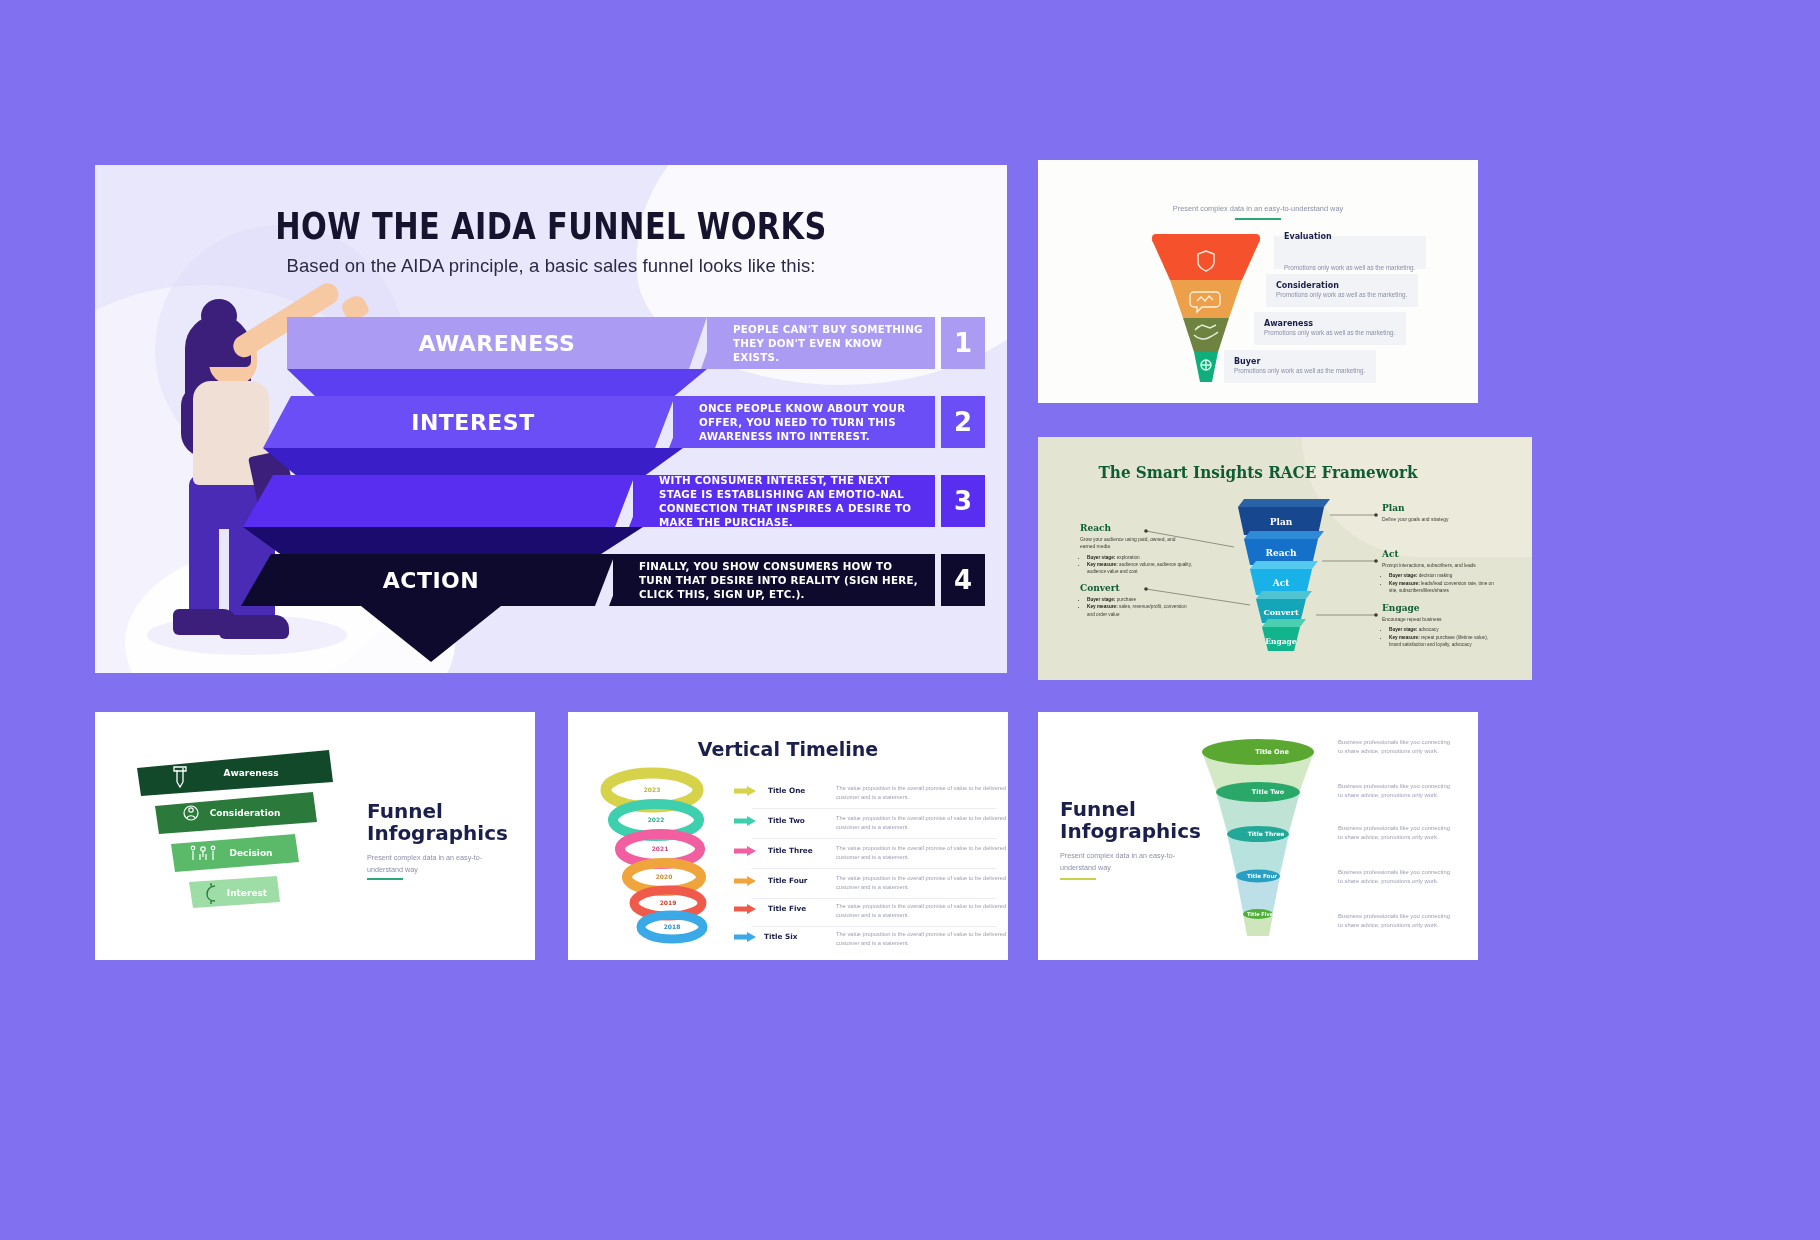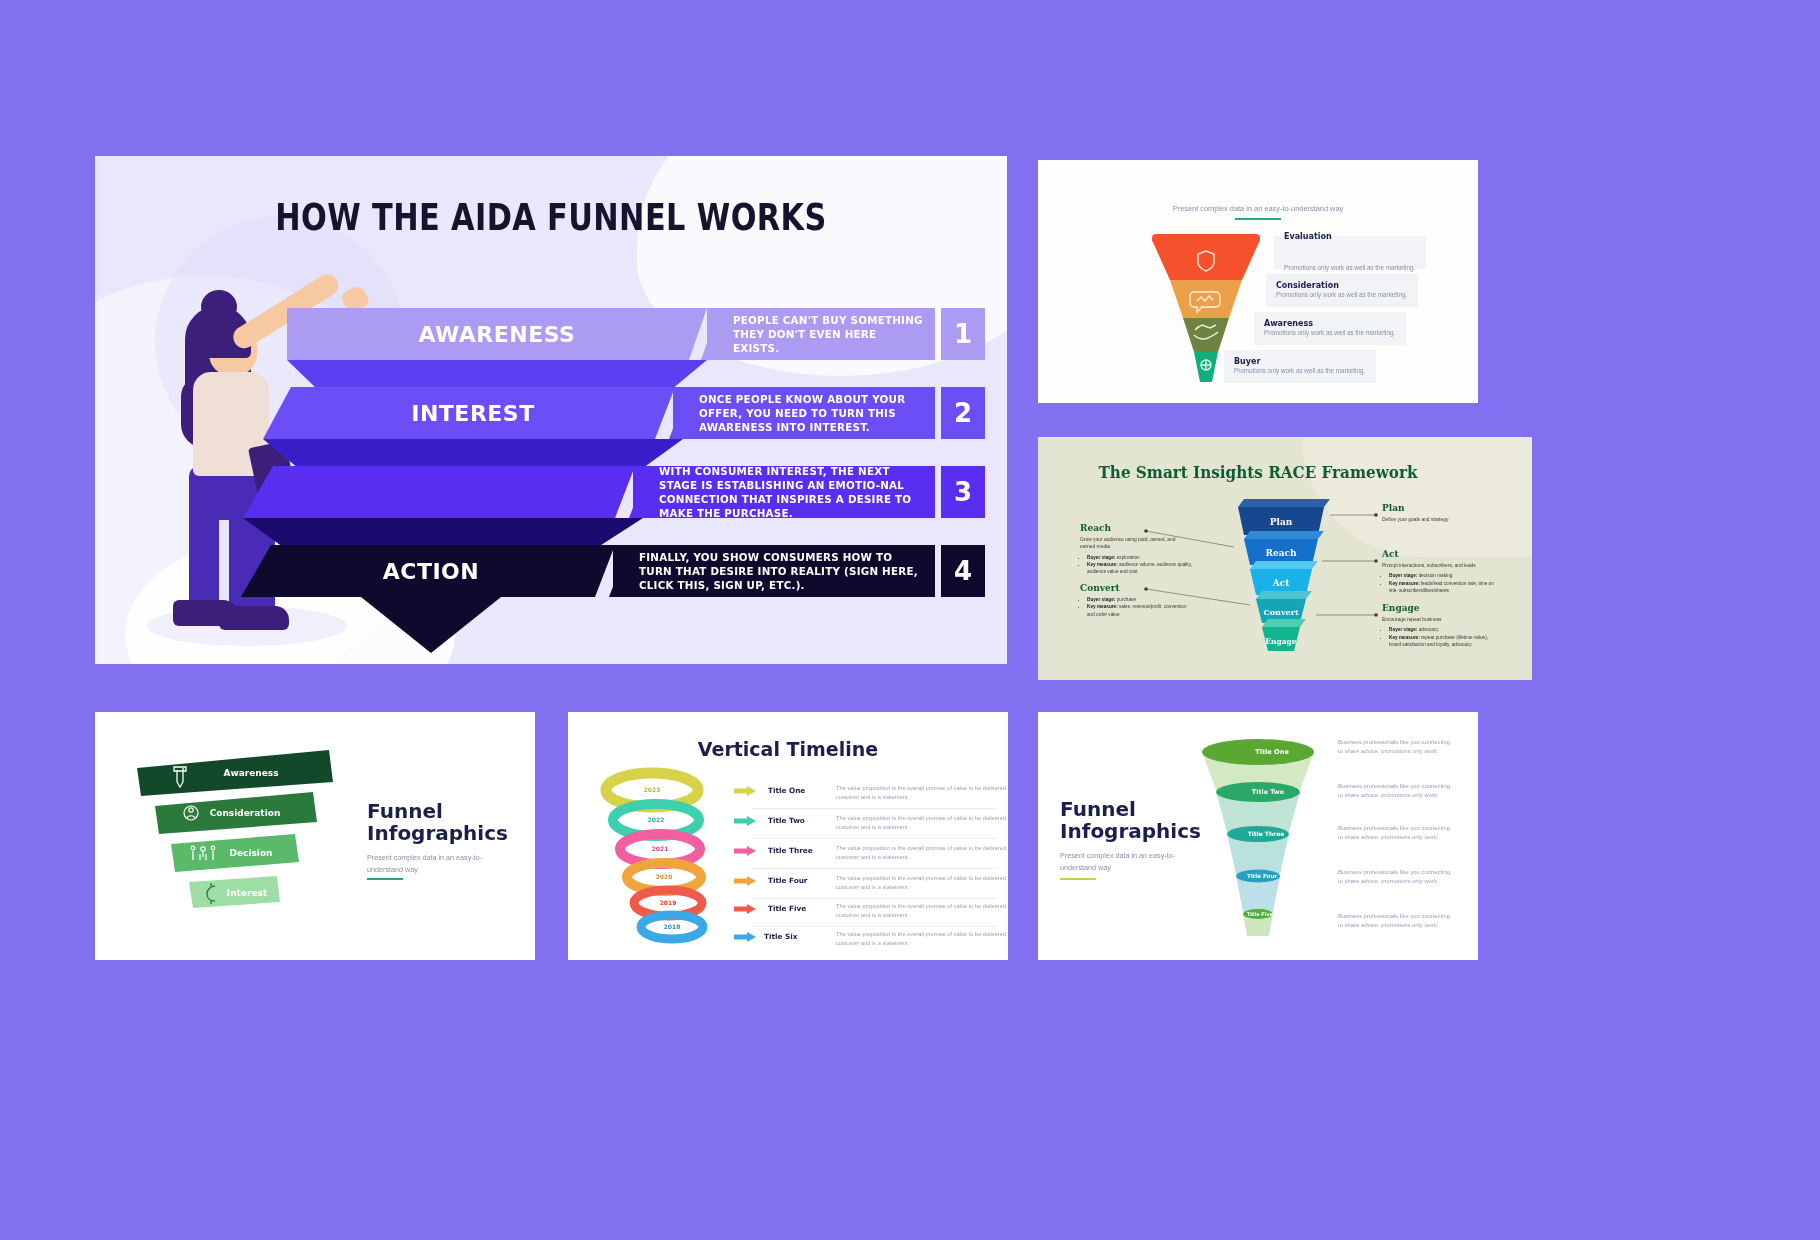--- a/index.html
+++ b/index.html
@@ -9,21 +9,21 @@
     background: #8170f0;
     font-family: "Liberation Sans", sans-serif;
     overflow: hidden;
   }
   .stage { position: relative; width: 1820px; height: 1240px; background: #8170f0; }
 
   
   .card { position: absolute; background: #ffffff; overflow: hidden; }
 
   
-  #aida-slide { left: 95px; top: 156px; width: 912px; height: 508px; background: #e9e7fb; }
+  #aida-slide { left: 95px; top: 165px; width: 912px; height: 508px; background: #e9e7fb; }
   #aida-slide .blobA { position:absolute; right:-60px; top:-80px; width:430px; height:300px;
       background:#ffffff; border-radius:50% 45% 55% 50% / 60% 50% 50% 40%; opacity:.75; }
   #aida-slide .blobB { position:absolute; left:-120px; top:120px; width:460px; height:420px;
       background:#f4f3fd; border-radius:50%; }
   #aida-slide .blobC { position:absolute; left:30px; bottom:-70px; width:330px; height:200px;
       background:#ffffff; border-radius:50%; opacity:.85; }
   #aida-slide .blobD { position:absolute; left:60px; top:60px; width:250px; height:250px;
       background:#dedbf9; border-radius:50%; opacity:.45; }
 
   .aida-title { position:absolute; left:0; top:40px; width:912px; text-align:center;
@@ -135,20 +135,21 @@
 
 <div class="stage">
 
   <div class="card" id="aida-slide">
     <div class="blobA"></div>
     <div class="blobB"></div>
     <div class="blobD"></div>
     <div class="blobC"></div>
 
     <div class="aida-title">HOW THE AIDA FUNNEL WORKS</div>
+    <div class="aida-sub">Based on the AIDA principle, a basic sales funnel looks like this:</div>
 
     <div class="person">
       <div class="p-shadow"></div>
       <div class="p-hair-back"></div>
       <div class="p-bun"></div>
       <div class="p-face"></div>
       <div class="p-hairfront"></div>
       <div class="p-hairtail"></div>
       <div class="p-legs"></div>
       <div class="p-legsplit"></div>
@@ -164,21 +165,21 @@
       <svg class="fwedge" style="left:192px; top:0; width:420px; height:110px;" viewBox="0 0 420 110" preserveAspectRatio="none">
         <polygon points="0,52 420,52 350,110 60,110" fill="#5b3ff0"></polygon>
       </svg>
       <div class="fbar" style="left:192px; width:420px; background:#ab9bf2;">
         <span>AWARENESS</span>
       </div>
       <svg class="fwedge" style="left:594px; top:0; width:30px; height:52px;" viewBox="0 0 30 52" preserveAspectRatio="none">
         <polygon points="18,0 30,0 12,52 0,52" fill="#e9e7fb"></polygon>
       </svg>
       <div class="fdesc" style="left:612px; width:228px; background:#ab9bf2;">
-        <span>PEOPLE CAN'T BUY SOMETHING THEY DON'T EVEN HERE EXISTS.</span>
+        <span>PEOPLE CAN'T BUY SOMETHING THEY DON'T EVEN KNOW EXISTS.</span>
       </div>
       <div class="fnum" style="left:846px; background:#ab9bf2;">
         <span>1</span>
       </div>
     </div>
 
     <div class="frow" style="left:0; top:231px; width:912px;">
       <svg class="fwedge" style="left:168px; top:0; width:420px; height:110px;" viewBox="0 0 420 110" preserveAspectRatio="none">
         <polygon points="0,52 420,52 340,110 70,110" fill="#3a1fc8"></polygon>
       </svg>

